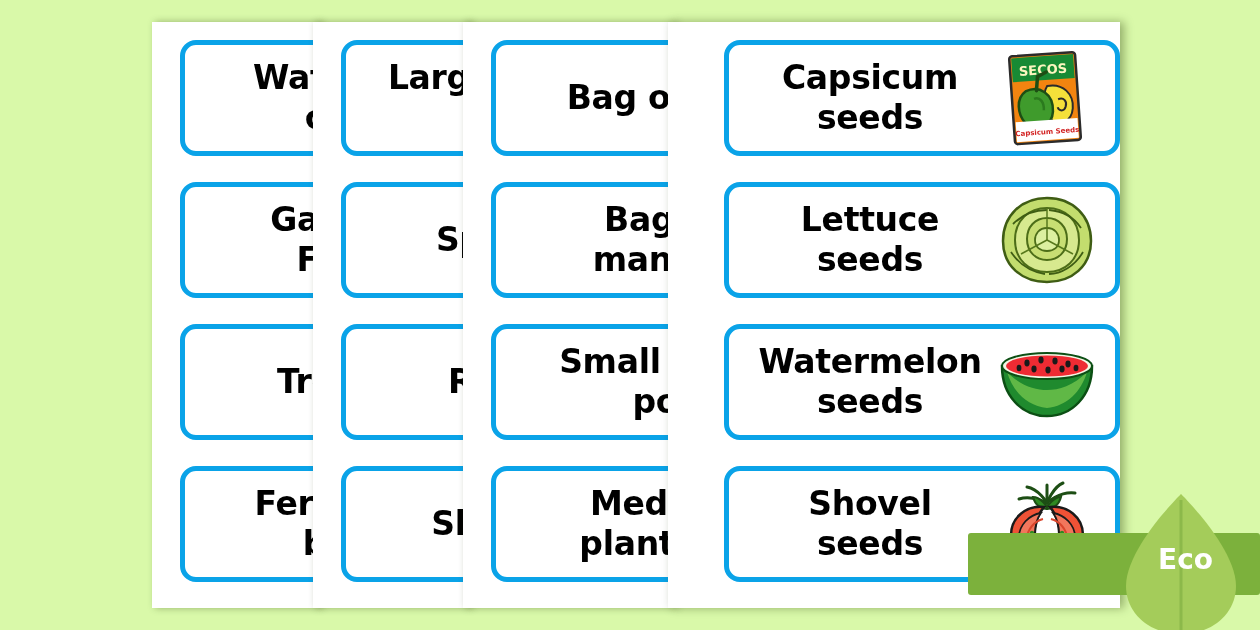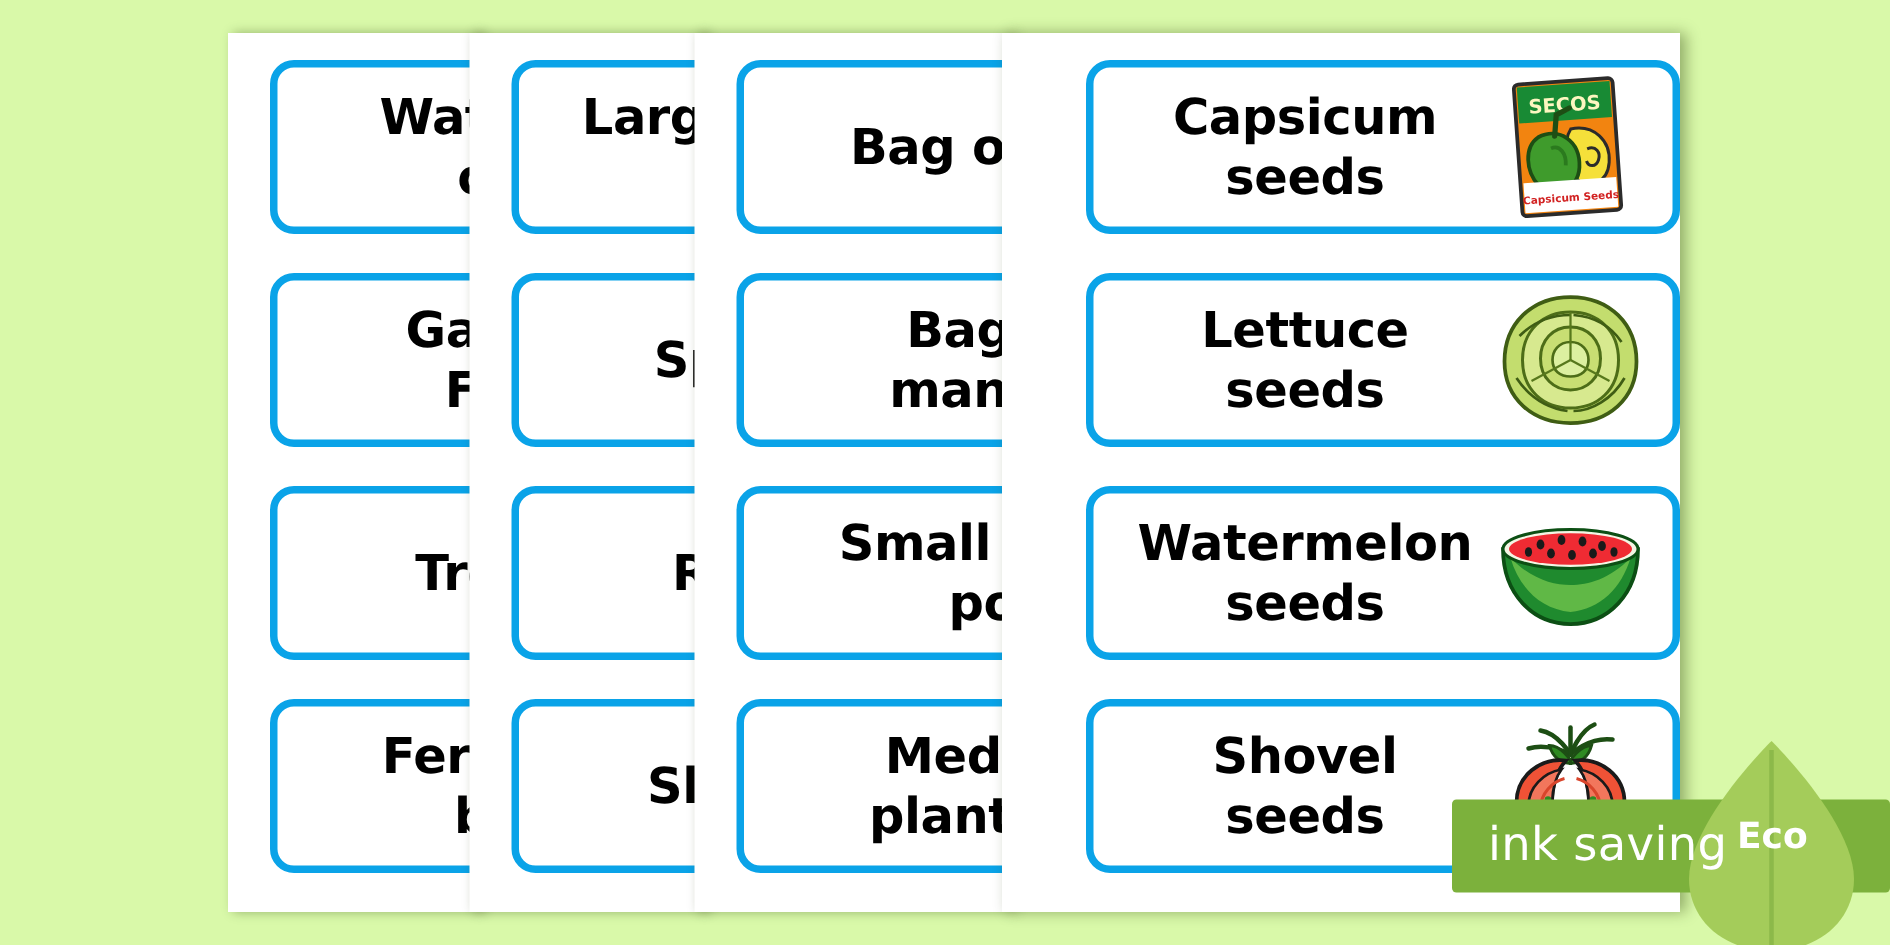--- a/index.html
+++ b/index.html
@@ -128,21 +128,21 @@
     font-size: 31px;
     color: #ffffff;
     letter-spacing: 0.2px;
   }
   #eco-eco-text {
     position: absolute;
     left: 190px;
     top: 10px;
     font-family: "DejaVu Sans", sans-serif;
     font-weight: bold;
-    font-size: 24px;
+    font-size: 28px;
     color: #ffffff;
     z-index: 3;
   }
 </style>
 </head>
 <body>
 
 <div id="stage">
 
   <div class="sheet sheet-1"></div>
@@ -307,17 +307,16 @@
     </div>
 
   </div>
 
   <div id="eco-badge">
     <div id="eco-bar"></div>
     <svg id="eco-leaf" viewBox="0 0 130 148">
       <path d="M65 4 C65 4 120 58 120 96 C120 124 96 144 65 144 C34 144 10 124 10 96 C10 58 65 4 65 4 Z" fill="#a4cc5a"></path>
       <path d="M65 10 L65 146" stroke="#8cb94a" stroke-width="3" fill="none"></path>
     </svg>
-    <div id="eco-ink-text">ink saving</div>
     <div id="eco-eco-text">Eco</div>
   </div>
 
 </div>
 
 </body></html>

